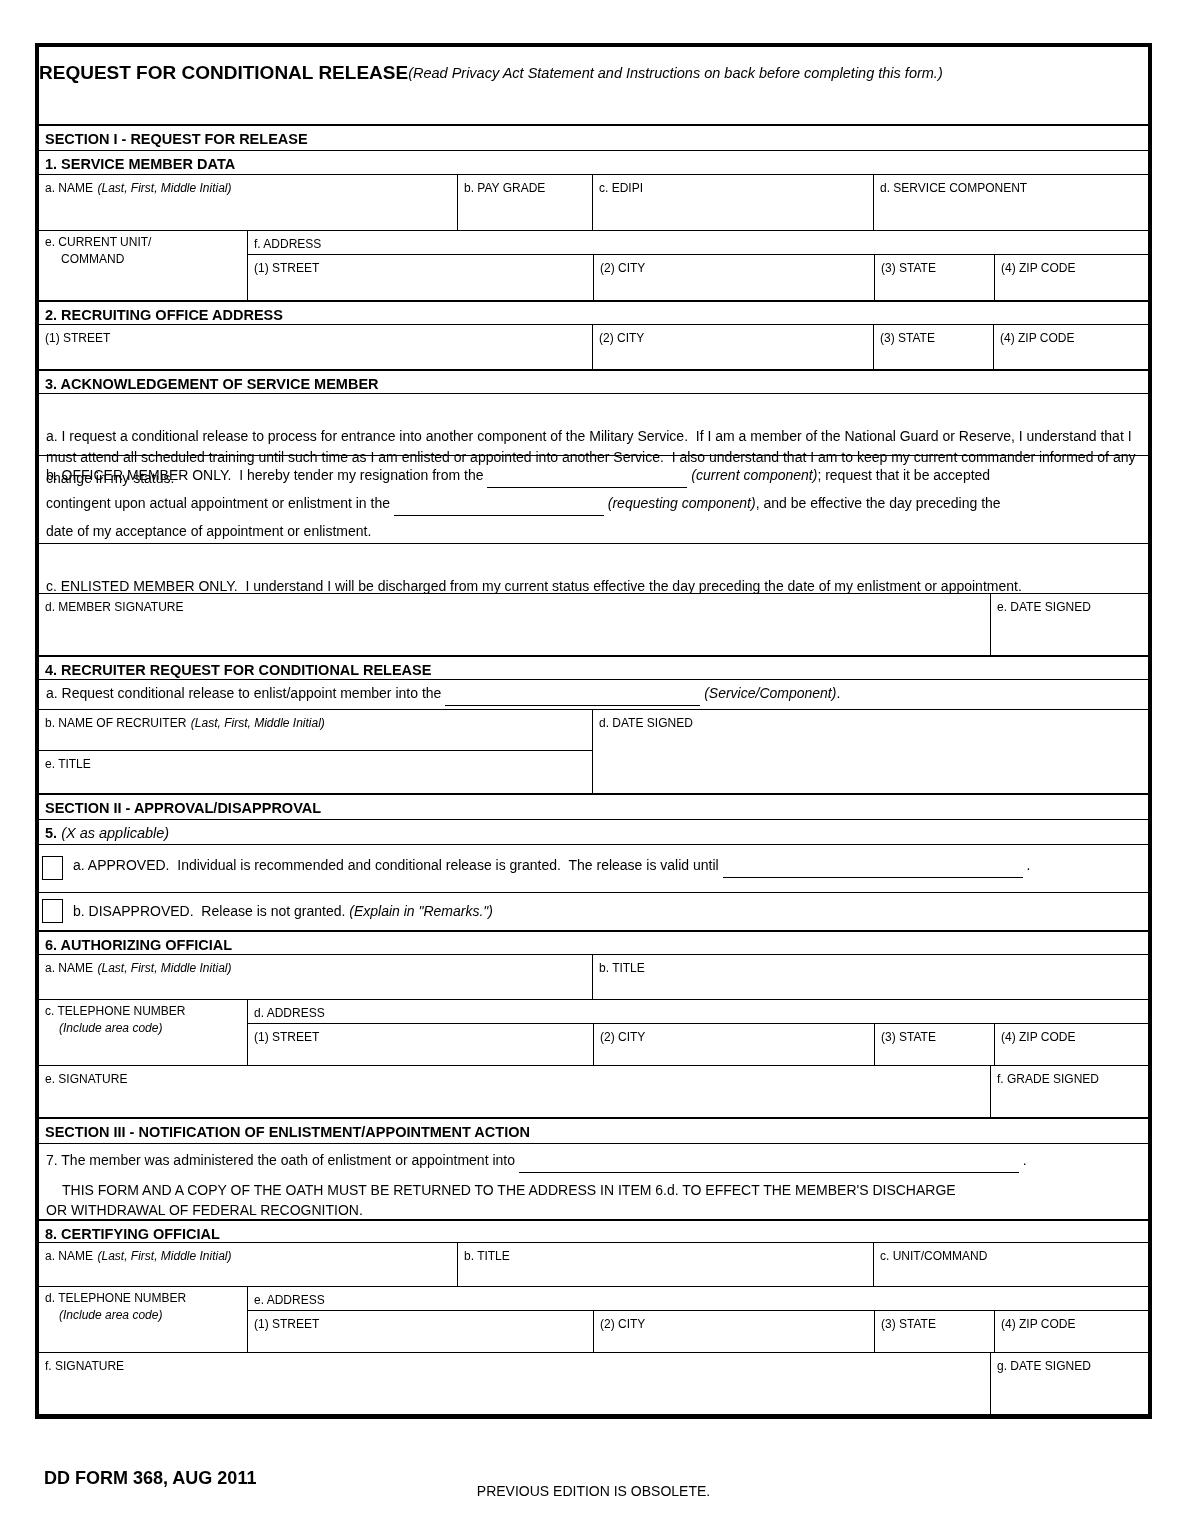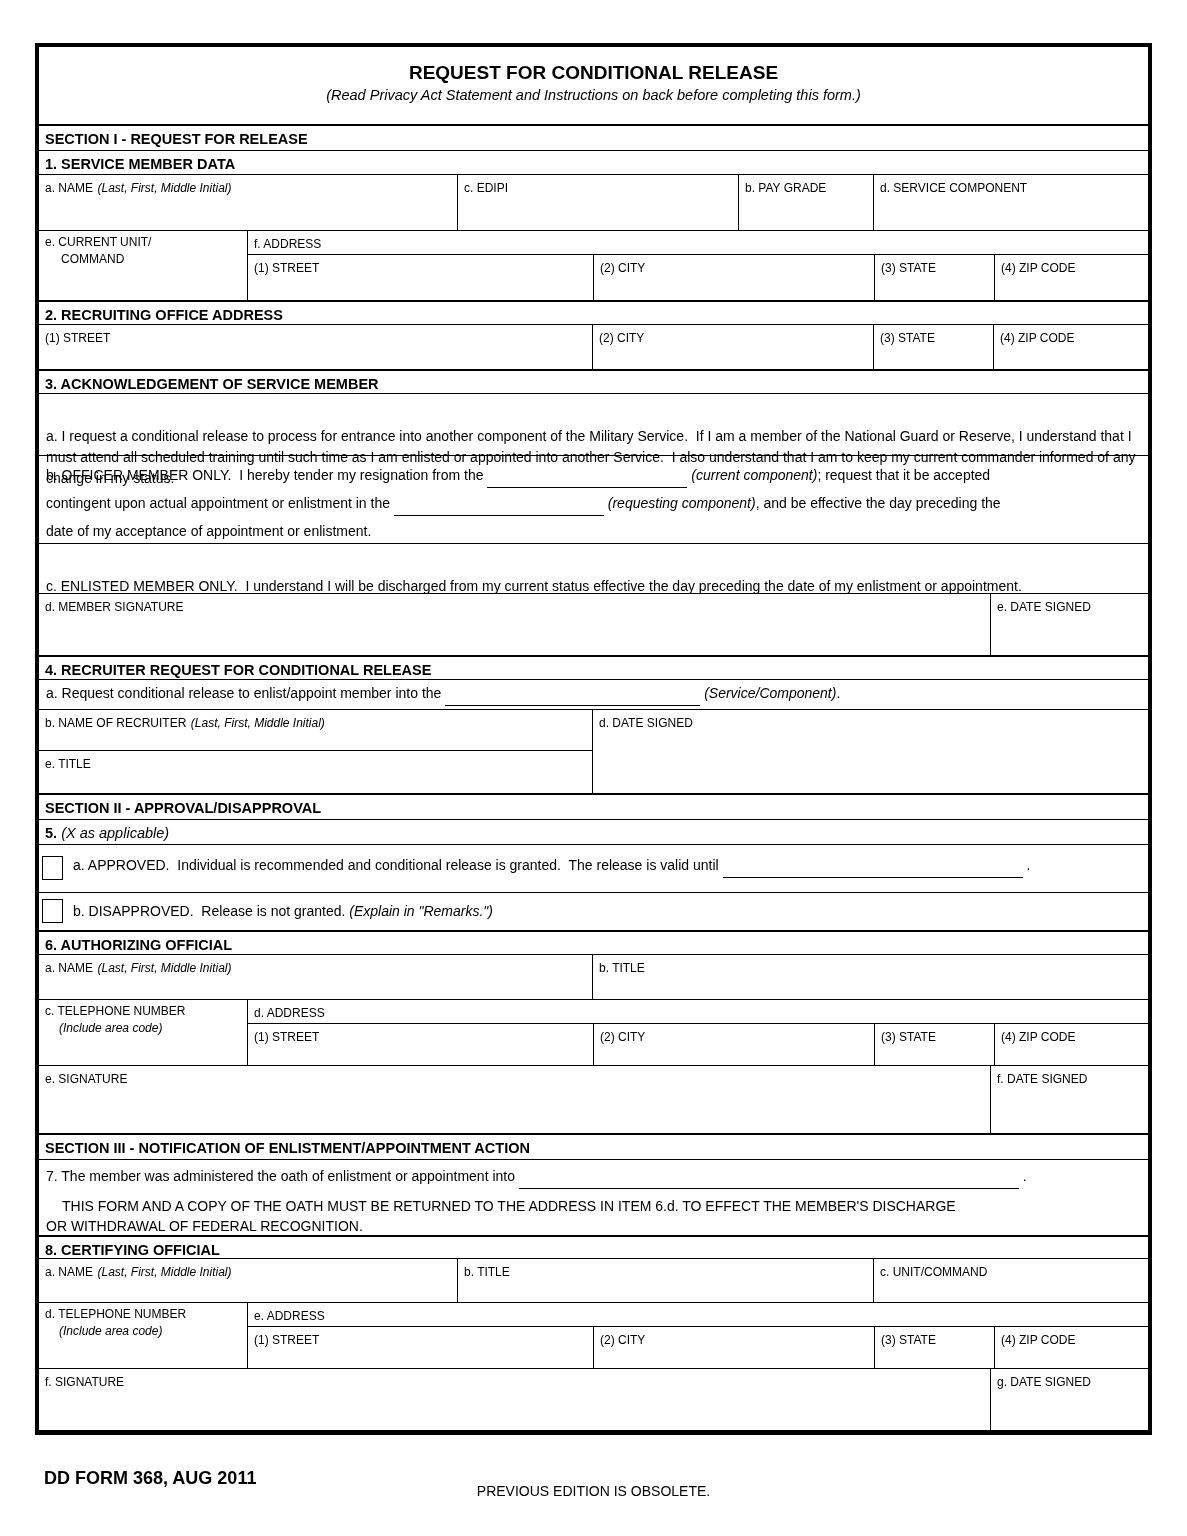--- a/index.html
+++ b/index.html
@@ -6,21 +6,21 @@
   html,body { background:#fff; }
   .page {
     position:relative; width:1187px; height:1536px; background:#fff;
     font-family:"Liberation Sans", sans-serif; color:#000;
   }
   .form {
     position:absolute; left:35px; top:43px; width:1117px;
     border:4px solid #000; border-bottom-width:5px; background:#fff;
   }
   .r { position:relative; display:flex; align-items:stretch; border-top:1px solid #000; }
-  .r.first { border-top:none;flex-direction:column; }
+  .r.first { border-top:none; }
   .r.t2 { border-top-width:2px; }
   .cell { position:relative; border-left:1px solid #000; padding:3px 6px; }
   .cell.fc { border-left:none; }
   .hdr { font-weight:bold; font-size:14.5px; padding:4px 6px 2px 6px; line-height:18px; }
   .lbl { font-size:12px; line-height:17px; }
   .it { font-style:italic; }
   .b { font-weight:bold; }
   .pw { white-space:pre-wrap;margin-top:28px; }
   .para { font-size:14px; line-height:21px; padding:4px 7px; }
   .blank { display:inline-block; height:2px; border-bottom:1.5px solid #000; vertical-align:-8px; }
@@ -63,25 +63,25 @@
 
     <div class="r" style="height:24px">
       <div class="hdr">1. SERVICE MEMBER DATA</div>
     </div>
 
     <div class="r" style="height:56px">
       <div class="cell fc" style="width:418px">
         <span class="lbl">a. NAME</span>
         <span class="lbl it">(Last, First, Middle Initial)</span>
       </div>
+      <div class="cell" style="width:135px">
+        <span class="lbl">b. PAY GRADE</span>
+      </div>
       <div class="cell" style="width:281px">
         <span class="lbl">c. EDIPI</span>
-      </div>
-      <div class="cell" style="width:135px">
-        <span class="lbl">b. PAY GRADE</span>
       </div>
       <div class="cell" style="flex:1">
         <span class="lbl">d. SERVICE COMPONENT</span>
       </div>
     </div>
 
     <div class="r" style="height:70px">
       <div class="cell fc" style="width:208px">
         <div class="lbl">e. CURRENT UNIT/</div>
         <div class="lbl indent2">COMMAND</div>
@@ -240,26 +240,26 @@
           </div>
           <div class="cell" style="width:120px">
             <span class="lbl">(3) STATE</span>
           </div>
           <div class="cell" style="flex:1">
             <span class="lbl">(4) ZIP CODE</span>
           </div>
         </div>
       </div>
     </div>
-    <div class="r" style="height:68px">
+    <div class="r" style="height:52px">
       <div class="cell fc" style="width:951px">
         <span class="lbl">e. SIGNATURE</span>
       </div>
       <div class="cell" style="flex:1">
-        <span class="lbl">f. DATE SIGNED</span>
+        <span class="lbl">f. GRADE SIGNED</span>
       </div>
     </div>
 
     <div class="r t2" style="height:26px">
       <div class="hdr">SECTION III - NOTIFICATION OF ENLISTMENT/APPOINTMENT ACTION</div>
     </div>
     <div class="r" style="height:76px">
       <div class="lineset" style="padding:8px 7px; width:100%">
         <div>
           <span class="pw">7. The member was administered the oath of enlistment or appointment into</span>

